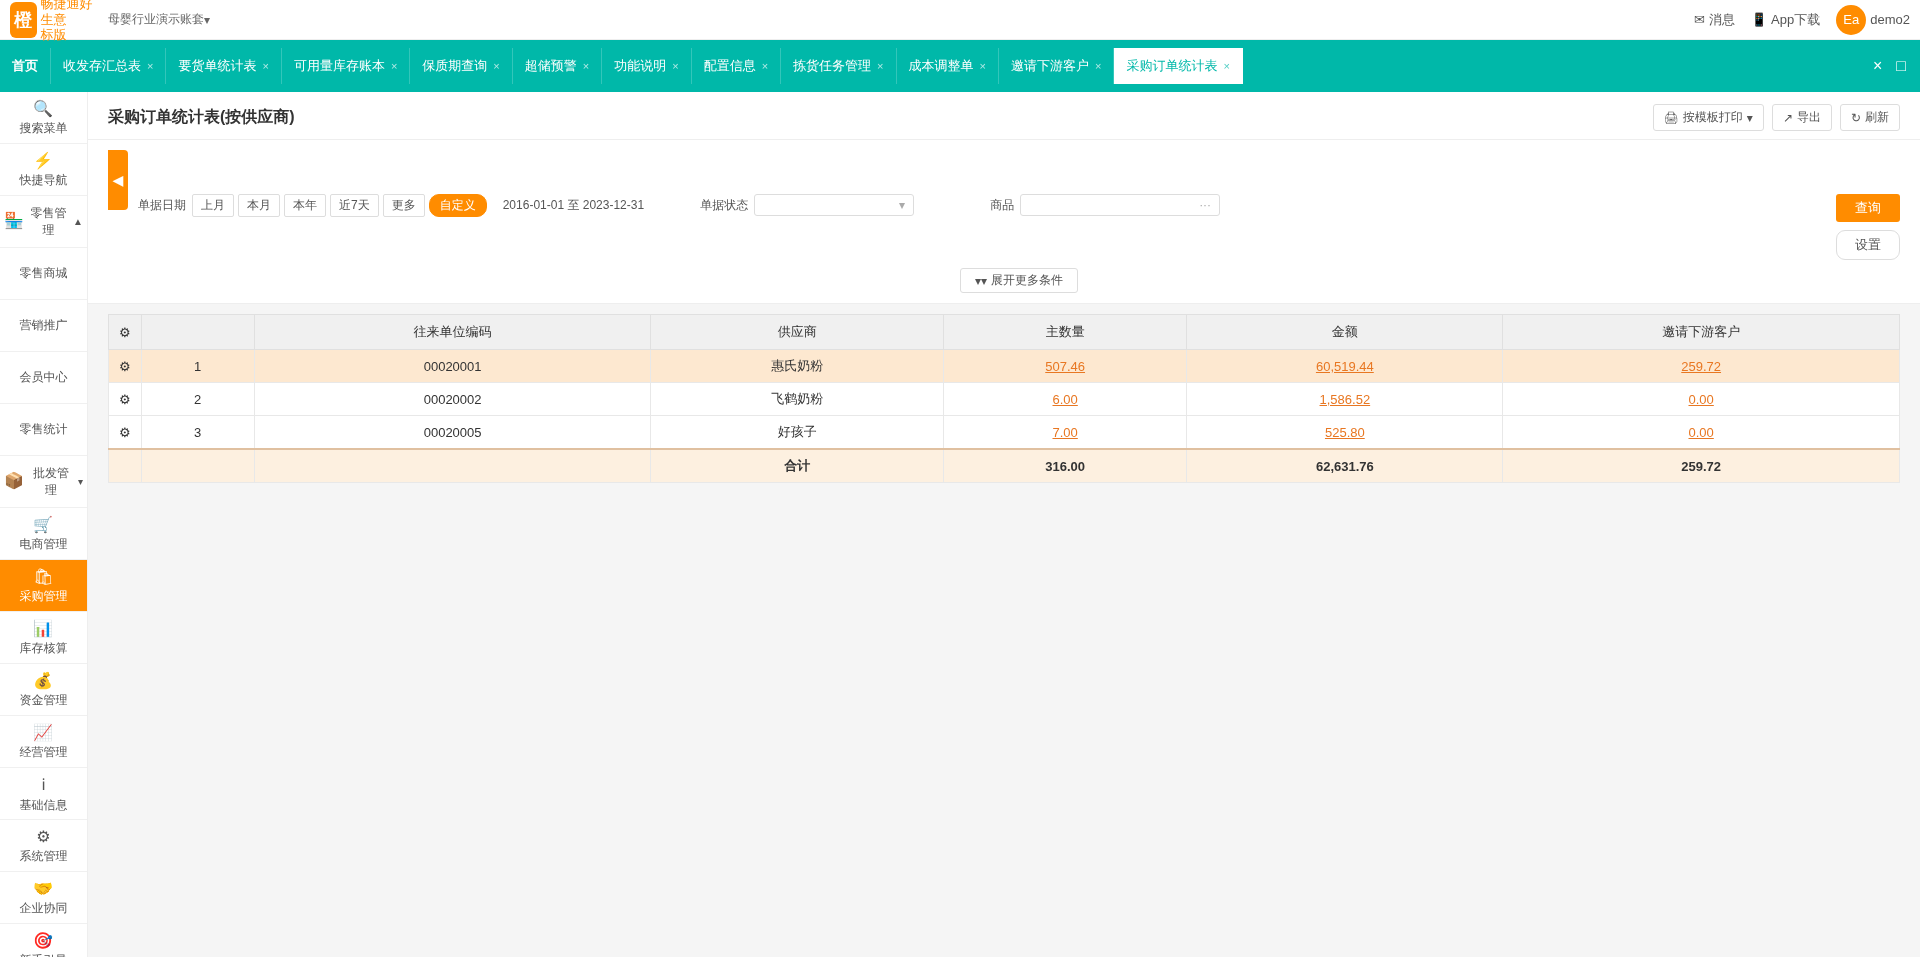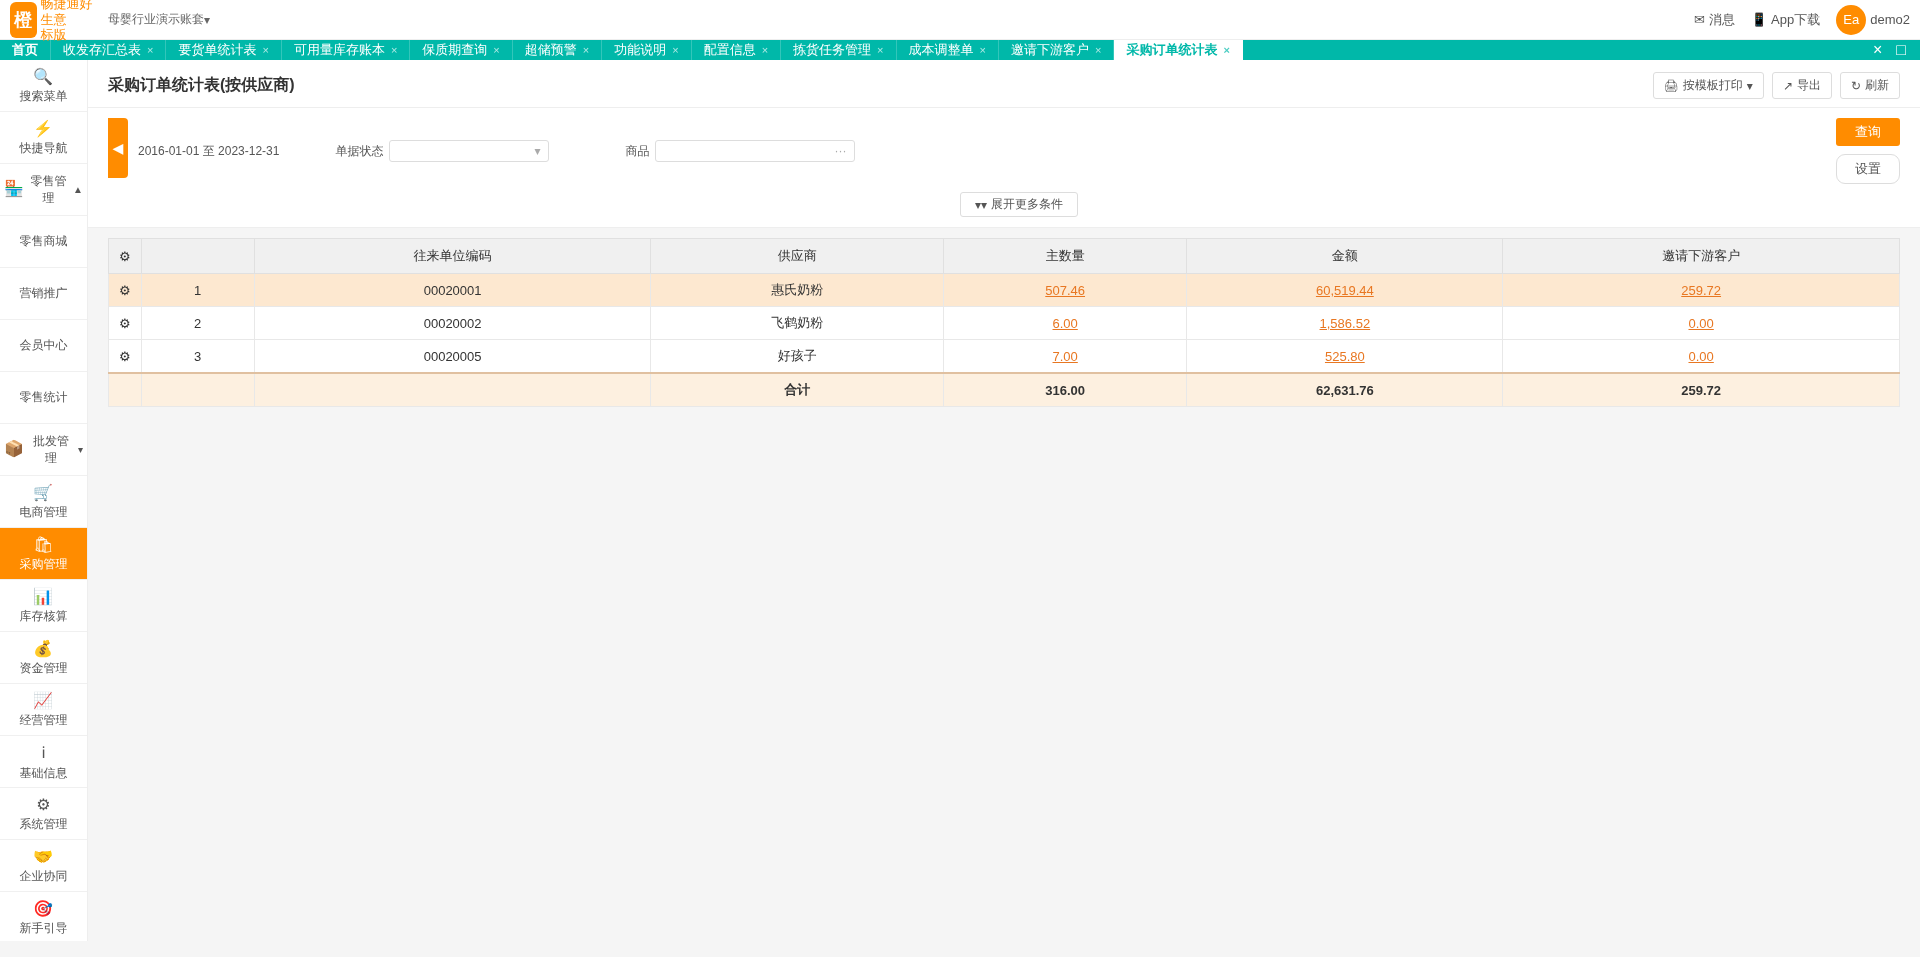--- a/index.html
+++ b/index.html
@@ -9,23 +9,23 @@
     .top-bar { display: flex; align-items: center; height: 40px; background: #fff; border-bottom: 1px solid #eee; padding: 0 10px; }
     .logo-area { display: flex; align-items: center; width: 88px; min-width: 88px; }
     .logo-icon { width: 36px; height: 36px; background: #ff8c00; border-radius: 6px; display: flex; align-items: center; justify-content: center; color: #fff; font-size: 18px; font-weight: bold; }
     .logo-text { font-size: 13px; color: #ff8c00; margin-left: 4px; line-height: 1.2; }
     .breadcrumb-area { flex: 1; display: flex; align-items: center; padding-left: 10px; color: #666; font-size: 12px; }
     .top-right { display: flex; align-items: center; gap: 16px; margin-left: auto; }
     .top-right-item { display: flex; align-items: center; gap: 4px; color: #555; font-size: 13px; cursor: pointer; }
     .avatar { width: 30px; height: 30px; border-radius: 50%; background: #ff8c00; display: flex; align-items: center; justify-content: center; color: #fff; font-size: 13px; }
 
     
-    .nav-tabs { display: flex; align-items: center; background: #00b8a9; height: 20px; overflow: hidden; }
+    .nav-tabs { display: flex; align-items: center; background: #00b8a9; height: 52px; overflow: hidden; }
     .nav-tab { display: flex; align-items: center; padding: 0 12px; height: 36px; color: #fff; font-size: 13px; cursor: pointer; white-space: nowrap; border-right: 1px solid rgba(255,255,255,0.2); }
-    .nav-tab.active { background: #fff; color: #00b8a9; font-weight: bold; }
+    .nav-tab.active { background: #fff; color: #00b8a9; font-weight: normal; }
     .nav-tab .close-btn { margin-left: 6px; font-size: 11px; color: inherit; opacity: 0.7; }
     .nav-tab.home { font-weight: bold; }
     .nav-tabs-right { margin-left: auto; display: flex; align-items: center; gap: 2px; padding-right: 8px; }
     .nav-tabs-right span { color: #fff; font-size: 16px; cursor: pointer; padding: 2px 6px; }
 
     
     .layout { display: flex; height: calc(957px - 76px); }
     .sidebar { width: 88px; min-width: 88px; background: #fff; border-right: 1px solid #eee; display: flex; flex-direction: column; overflow-y: auto; }
     .sidebar-item { display: flex; flex-direction: column; align-items: center; justify-content: center; padding: 12px 4px; cursor: pointer; font-size: 12px; color: #555; border-bottom: 1px solid #f0f0f0; min-height: 52px; text-align: center; }
     .sidebar-item.active { background: #ff8c00; color: #fff; }
@@ -65,21 +65,21 @@
     .data-table th { background: #f0f0f0; border: 1px solid #e0e0e0; padding: 8px 10px; font-size: 13px; color: #333; font-weight: normal; text-align: center; }
     .data-table td { border: 1px solid #e8e8e8; padding: 7px 10px; font-size: 13px; color: #333; text-align: center; }
     .data-table tr.selected td { background: #fde8d0; }
     .link-val { color: #e87722; text-decoration: underline; cursor: pointer; }
     .row-num { color: #888; }
     .gear-col { width: 30px; text-align: center; }
     .gear-icon-cell { cursor: pointer; color: #888; font-size: 14px; }
     .footer-row td { background: #fdf0e0; font-weight: bold; border-top: 2px solid #e0c0a0; }
 
     
-    .filter-actions { display: flex; flex-direction: column; gap: 4px; margin-left: auto; }
+    .filter-actions { display: flex; flex-direction: column; gap: 4px; margin-left: auto; margin-top: 44px; }
   </style>
 </head>
 <body>
 
 <div class="top-bar">
   <div class="logo-area">
     <div class="logo-icon">橙</div>
     <div class="logo-text">
         <div>畅捷通好生意</div>
         <div>标版</div>
@@ -216,20 +216,31 @@
         </button>
       </div>
     </div>
 
     <div class="filter-area">
       <div style="display:flex;align-items:flex-start;gap:10px;">
         <div class="collapse-btn">◀</div>
         <div style="flex:1;">
           <div class="filter-row">
             <div class="filter-item">
+              <span class="filter-label">单据日期</span>
+              <div class="date-btns">
+                <button class="date-btn">上月</button>
+                <button class="date-btn">本月</button>
+                <button class="date-btn">本年</button>
+                <button class="date-btn">近7天</button>
+                <button class="date-btn">更多</button>
+                <button class="date-btn custom">自定义</button>
+              </div>
+            </div>
+            <div class="filter-item">
               <span>2016-01-01 至 2023-12-31</span>
             </div>
             <div class="filter-item" style="margin-left:40px;">
               <span class="filter-label">单据状态</span>
               <div class="select-box">
                 <span></span>
                 <span class="arrow">▾</span>
               </div>
             </div>
             <div class="filter-item" style="margin-left:60px;align-items:center;">

